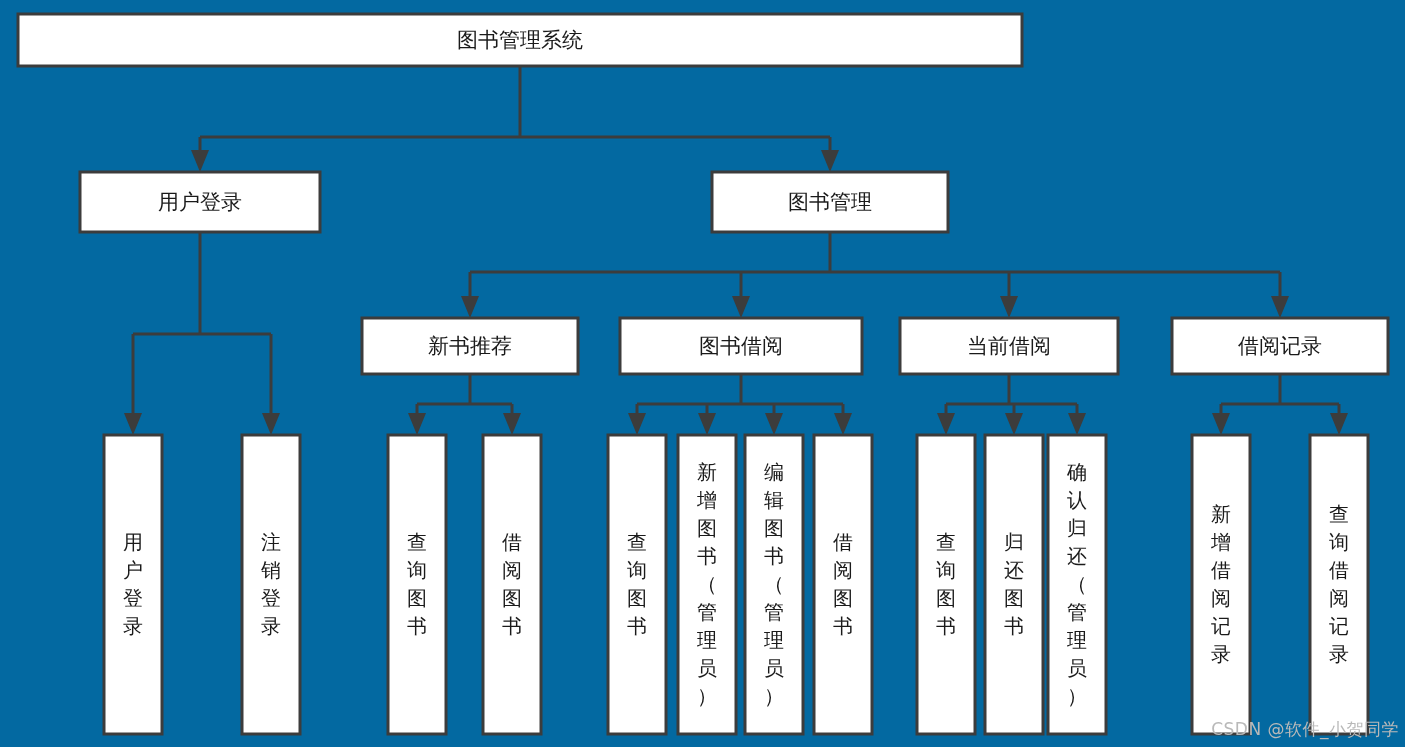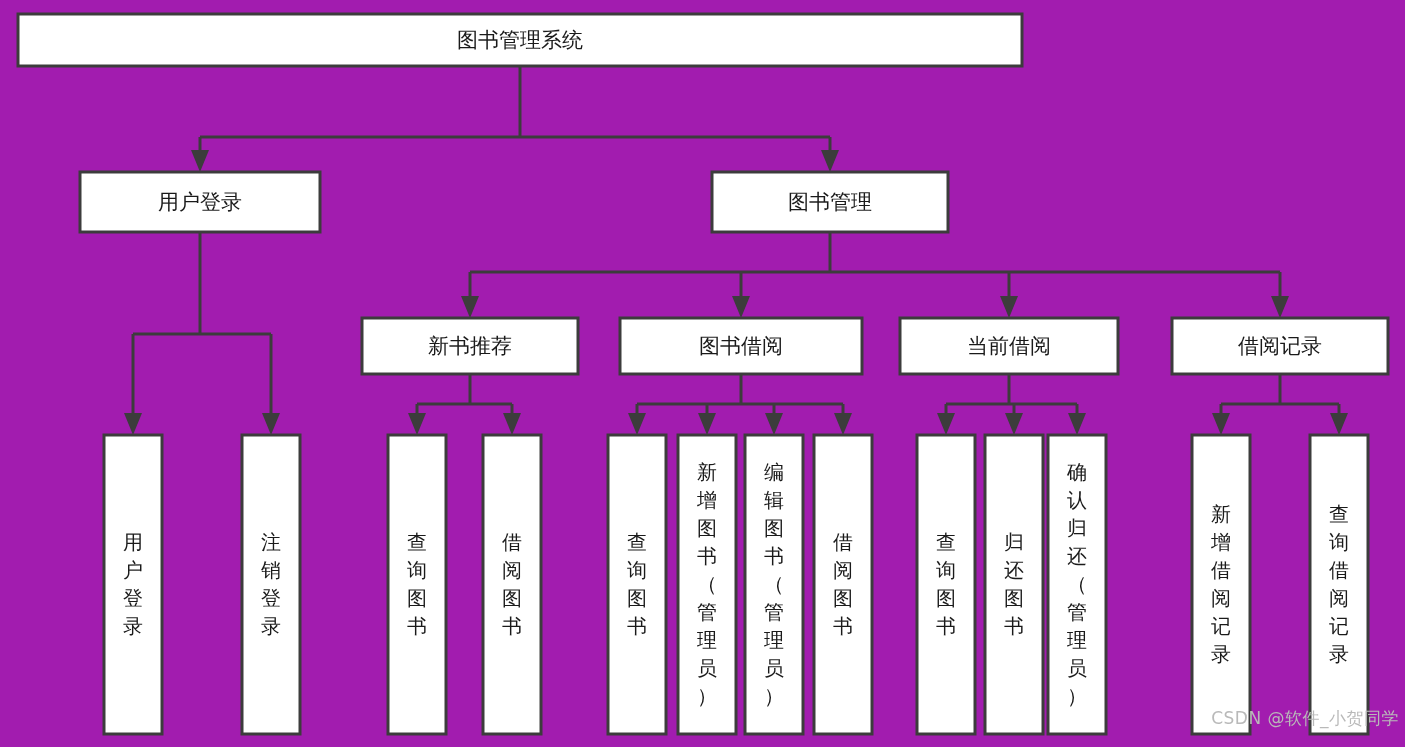--- a/index.html
+++ b/index.html
@@ -1,26 +1,26 @@
 <!DOCTYPE html>
 <html><head>
 <meta charset="utf-8">
 <style>
   html,body{margin:0;padding:0;background:#ffffff;}
   body{width:1405px;height:747px;overflow:hidden;
        font-family:"DejaVu Sans","Liberation Sans",sans-serif;}
-  #stage{position:relative;width:1405px;height:747px;background:#a21caf;}
+  #stage{position:relative;width:1405px;height:747px;background:#0369a1;}
   svg#chart{position:absolute;left:0;top:0;width:1405px;height:747px;}
   .node-rect{fill:#ffffff;stroke:#3c3c3c;stroke-width:3;}
   .node-label{fill:#1a1a1a;font-size:21px;font-family:"DejaVu Sans","Liberation Sans",sans-serif;
               text-anchor:middle;dominant-baseline:middle;}
   .node-label.vert{font-size:20px;}
   .link{stroke:#3c3c3c;stroke-width:3;fill:none;}
   .arrow-head{fill:#3c3c3c;stroke:none;}
-  .watermark{position:absolute;right:6px;bottom:17px;color:#b9b9b9;font-size:17px;
+  .watermark{position:absolute;right:6px;bottom:6px;color:#b9b9b9;font-size:17px;
              letter-spacing:.5px;white-space:nowrap;
              font-family:"DejaVu Sans","Liberation Sans",sans-serif;}
 </style>
 </head>
 <body>
 
 <div id="stage">
   <svg id="chart" viewBox="0 0 1405 747">
     <g id="edges-layer">
         <g>

